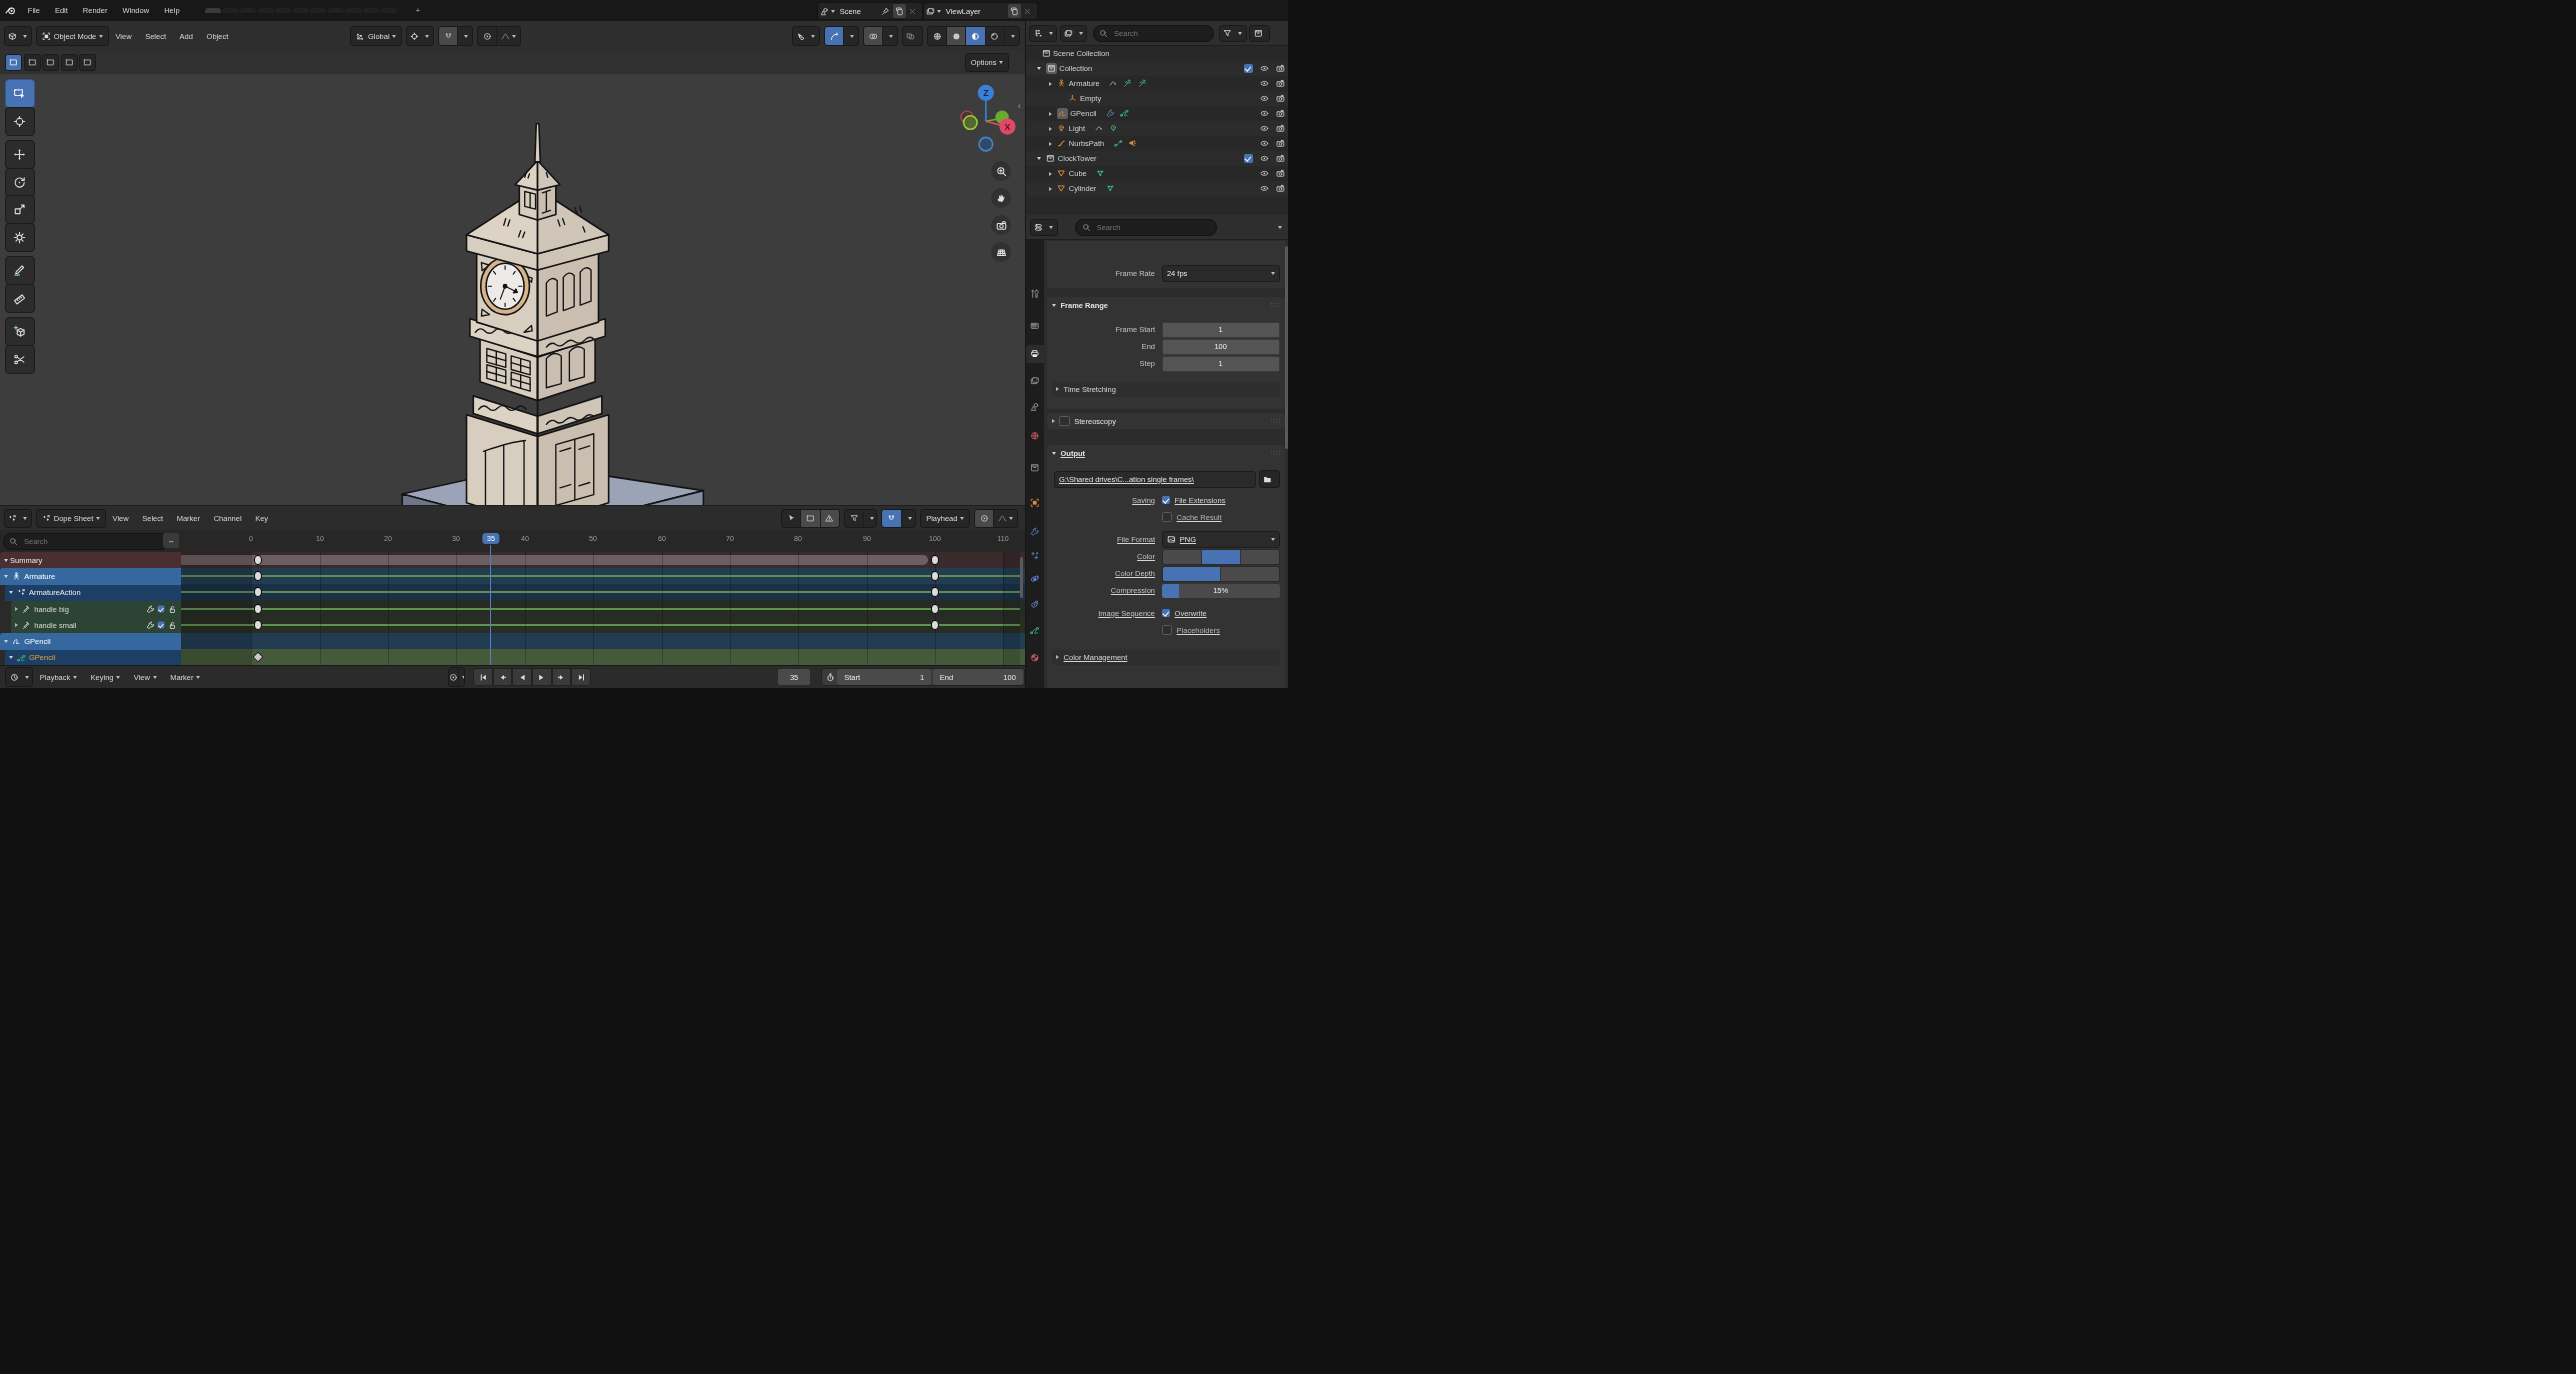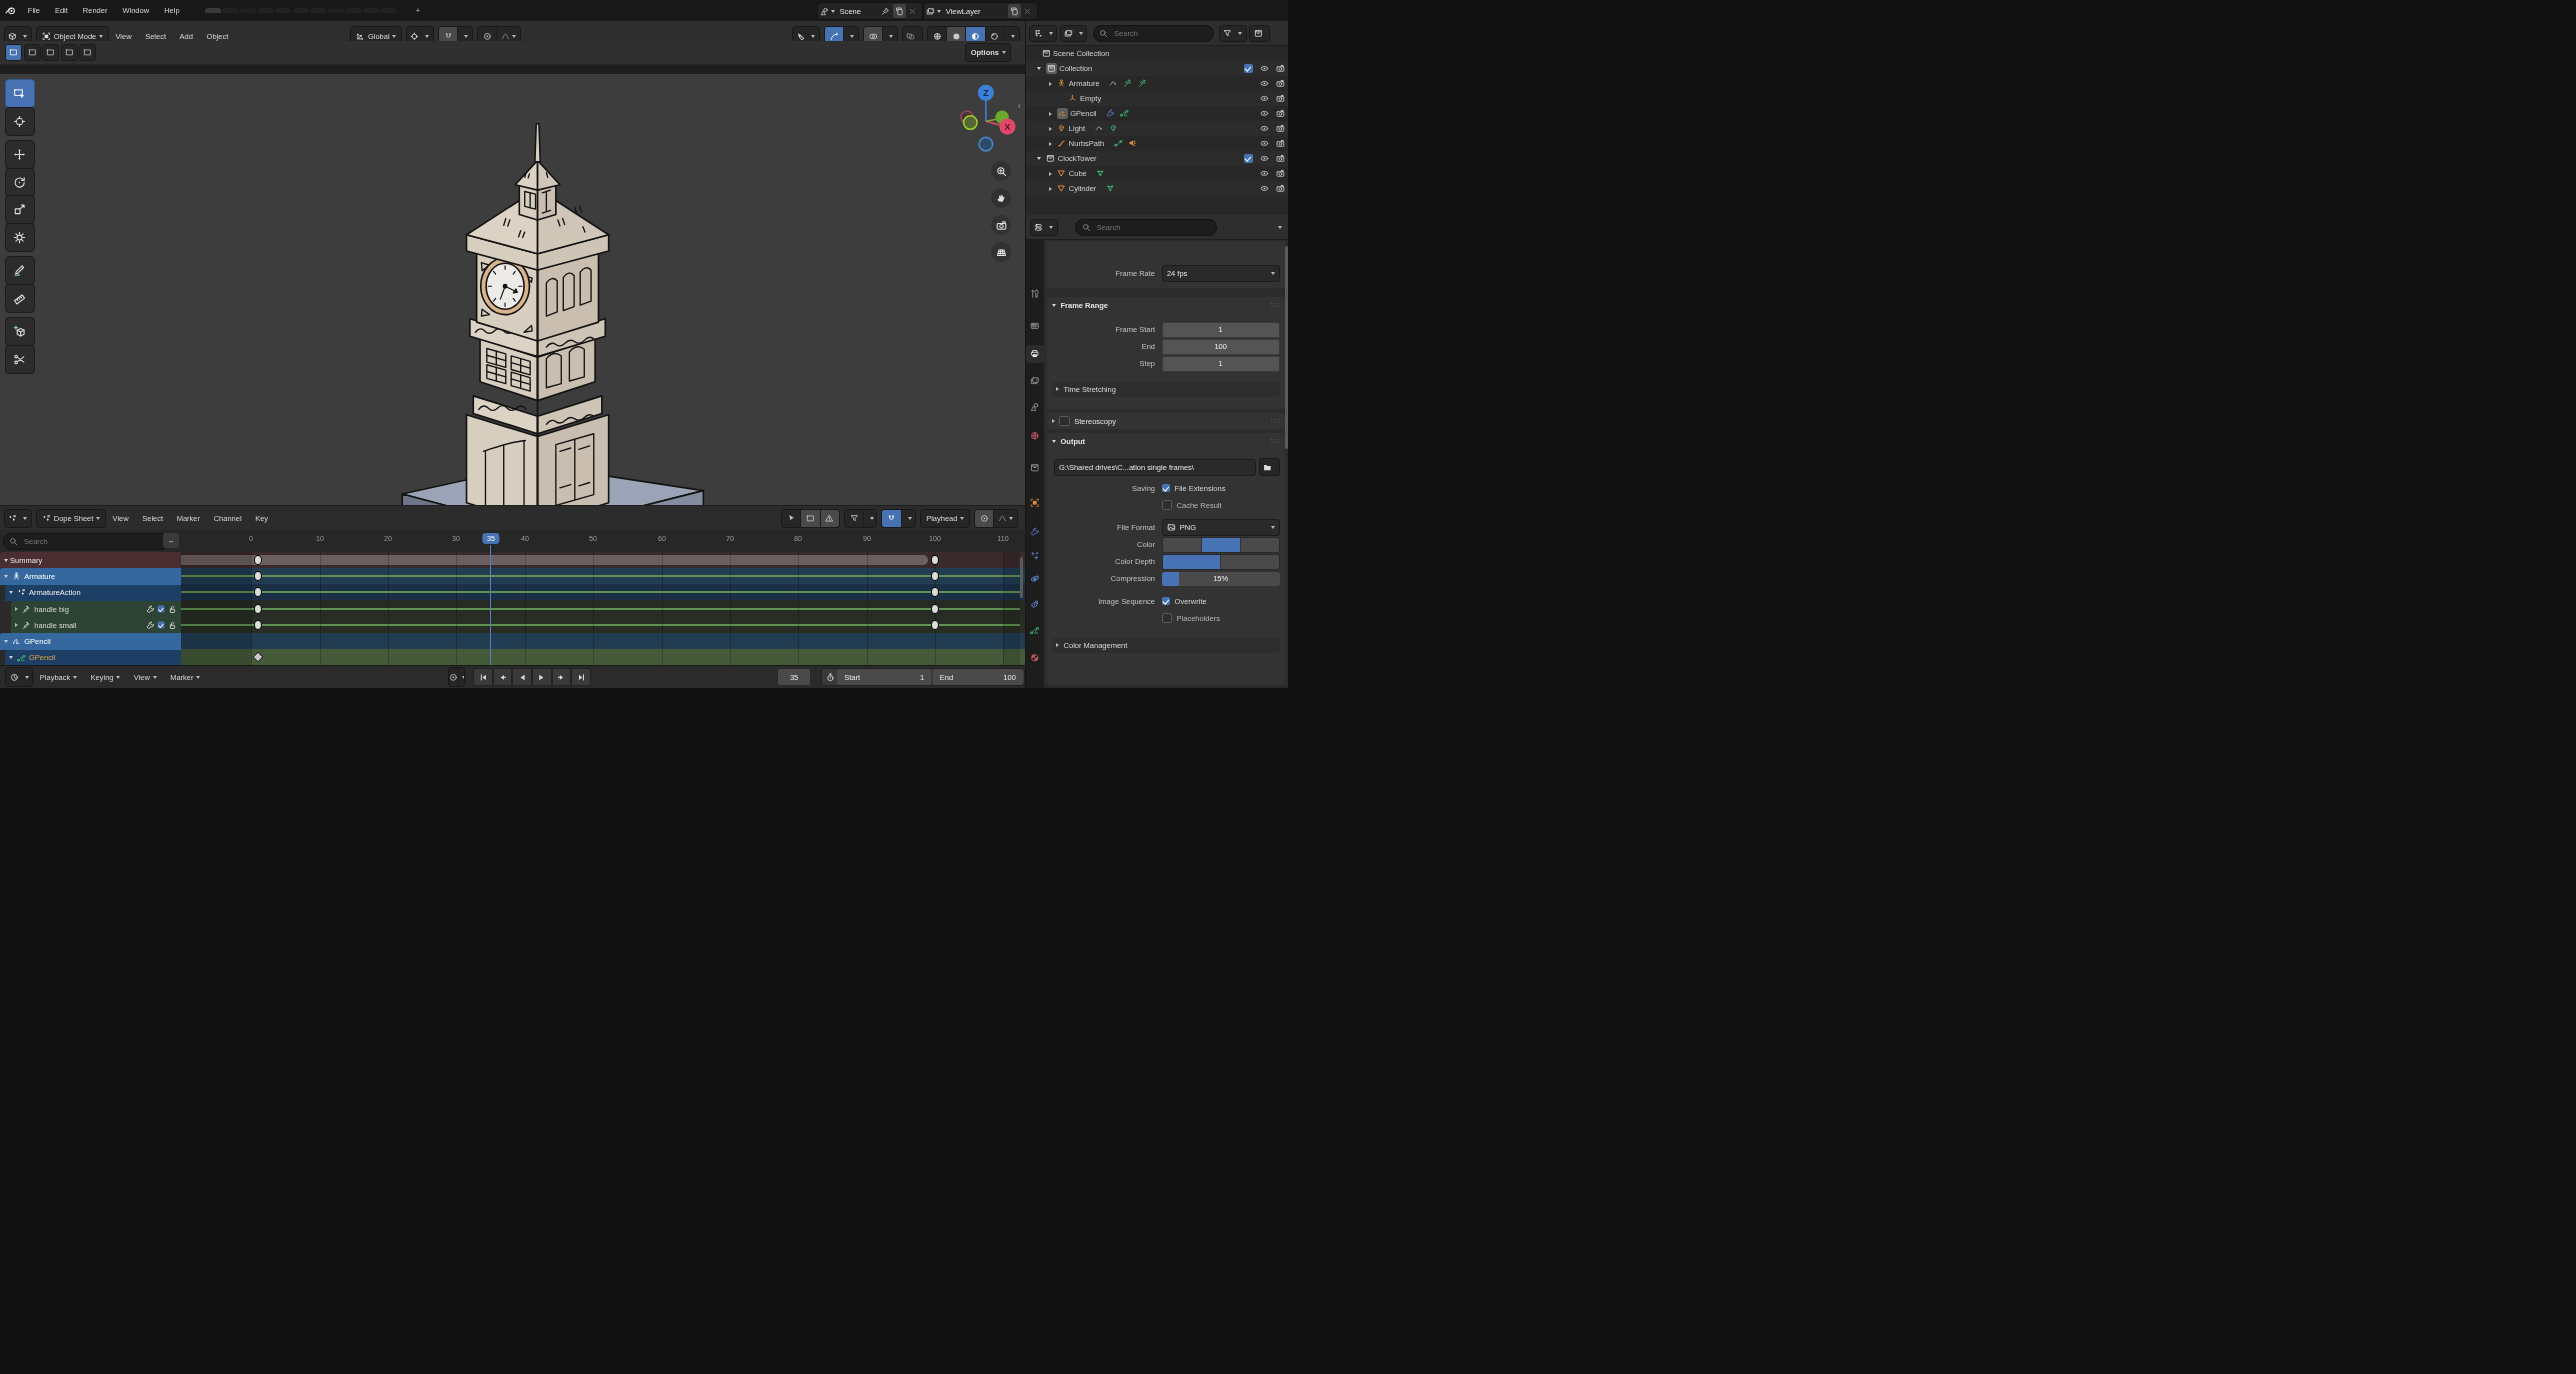--- a/index.html
+++ b/index.html
@@ -33,21 +33,21 @@
   .btn{background:#262626;border:0.7px solid #191919;border-radius:3.4px;height:17.6px;display:inline-flex;align-items:center;padding:0 4.7px;color:#dcdcdc;}
   .btn .ic{margin-right:3.4px;}
   .btn.icon-only{padding:0 3.4px;}
   .seggroup{display:inline-flex;background:#262626;border:0.7px solid #191919;border-radius:3.4px;overflow:hidden;height:17.6px;}
   .seggroup .cell{width:18.3px;display:flex;align-items:center;justify-content:center;color:#c9c9c9;border-right:0.7px solid #1d1d1d;}
   .seggroup .cell:last-child{border-right:none;}
   .seggroup .cell.on{background:#4772b3;color:#fff;}
   .seggroup .cell.lit{background:#4a4a4a;}
   .hmenu{padding:0 6.8px;color:#d6d6d6;white-space:nowrap;}
   
-  .toolsrow{left:0;top:41px;width:1025px;height:23px;background:#303030;border-bottom:0.7px solid #262626;display:flex;align-items:center;font-weight:bold;}
+  .toolsrow{left:0;top:51px;width:1025px;height:23px;background:#303030;border-bottom:0.7px solid #262626;display:flex;align-items:center;}
   .selmode{width:15px;height:15px;border-radius:2.7px;margin-right:1.4px;display:flex;align-items:center;justify-content:center;background:#262626;border:0.7px solid #1a1a1a;color:#c5c5c5;}
   .selmode.active{background:#4772b3;color:#fff;}
   
   .viewport{left:0;top:74px;width:1025px;height:431px;background:#3d3d3d;overflow:hidden;}
   .vtool{position:absolute;left:4.7px;width:28.5px;height:27px;background:#2c2c2c;border:0.7px solid #1c1c1c;border-radius:4.1px;display:flex;align-items:center;justify-content:center;color:#d9d9d9;}
   .vtool svg{width:13px;height:13px;stroke:currentColor;fill:none;stroke-width:1.4;stroke-linecap:round;stroke-linejoin:round;}
   .vtool.active{background:#4772b3;border-color:#33578e;color:#fff;}
   .navbtn{position:absolute;width:20.3px;height:20.3px;border-radius:50%;background:rgba(40,40,40,.55);color:#e2e2e2;display:flex;align-items:center;justify-content:center;}
   .navbtn svg{width:11px;height:11px;stroke:currentColor;fill:none;stroke-width:1.5;stroke-linecap:round;}
   .collapse{color:#9f9f9f;font-size:9.5px;}
@@ -1607,21 +1607,21 @@
 
       <div class="panel" style="top:198px;height:16.3px;" data-name="stereoscopy-panel">
         <div class="ptitle" data-name="stereoscopy-panel-header">
           <span class="tri r" style="margin-right:4.1px;"></span>
           <span class="cbx off" style="margin-right:4.7px;" data-name="stereoscopy-checkbox"></span>
           <span style="font-weight:normal;">Stereoscopy</span>
           <span class="grip" data-name="panel-grip-icon"></span>
         </div>
       </div>
 
-      <div class="panel" style="top:218px;height:252px;" data-name="output-panel">
+      <div class="panel" style="top:230px;height:252px;text-decoration:underline;" data-name="output-panel">
         <div class="ptitle" data-name="output-panel-header">
           <span class="tri d"></span>
             <span>Output</span>
           <span class="grip" data-name="panel-grip-icon"></span>
         </div>
         <div class="prow" style="margin-top:9.5px;padding-left:6.8px;">
           <span class="pdrop" style="height:15px;" data-name="output-path-field">
               <span style="white-space:nowrap;overflow:hidden;">G:\Shared drives\C...ation single frames\</span>
             </span>
           <span class="btn icon-only" style="height:16.3px;margin-left:2.7px;" data-name="open-folder-button">

